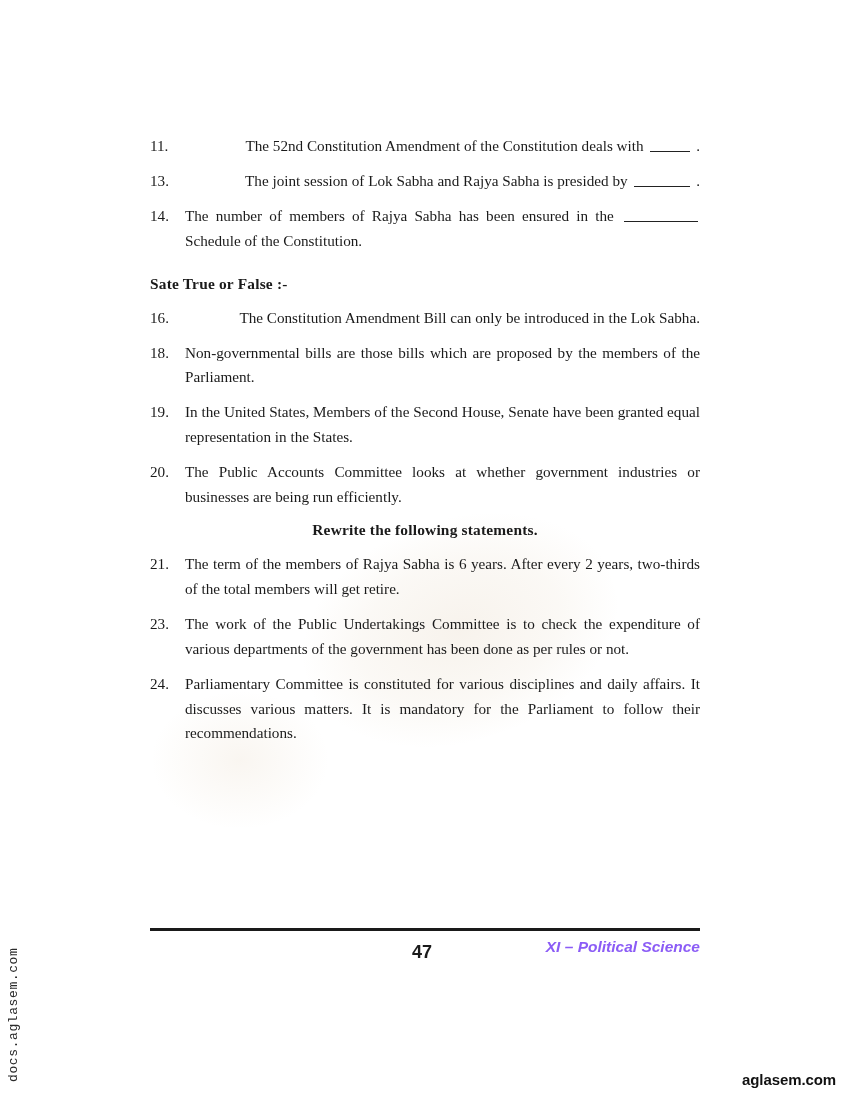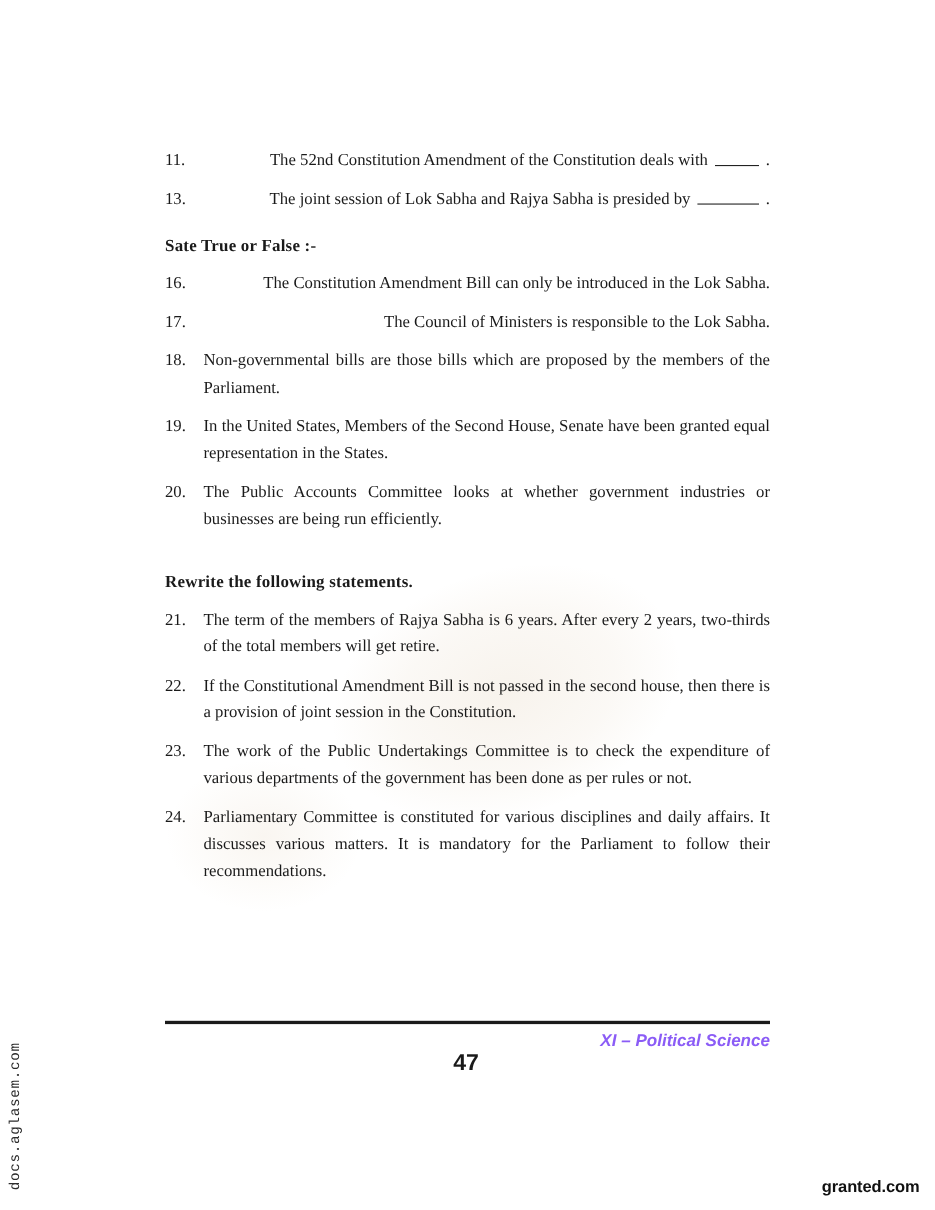--- a/index.html
+++ b/index.html
@@ -91,45 +91,45 @@
   .blank.w3 { width: 56px; }
   .blank.w4 { width: 74px; }
 
   .section-head {
     font-weight: bold;
     font-size: 15.4px;
     margin: 0 0 13px 0;
     letter-spacing: 0.2px;
   }
   .gap-before { margin-top: 21px; }
-  .gap-before-2 { margin-top: 36px; }
+  .gap-before-2 { margin-top: 12px; text-align: center; }
 
   
   .footer-rule {
     position: absolute;
     left: 150px;
     top: 928px;
     width: 550px;
     height: 3px;
     background: #1a1a1a;
   }
   .footer-row {
     position: absolute;
     left: 150px;
     top: 938px;
     width: 550px;
     height: 24px;
   }
   .page-no {
     position: absolute;
     left: 262px;
-    top: 17px;
+    top: 4px;
     font-family: "Liberation Sans", "DejaVu Sans", sans-serif;
     font-weight: bold;
-    font-size: 21px;
+    font-size: 18px;
     color: #1a1a1a;
   }
   .subject {
     position: absolute;
     right: 0;
     top: 0;
     font-family: "Liberation Sans", "DejaVu Sans", sans-serif;
     font-weight: bold;
     font-style: italic;
     font-size: 15.5px;
@@ -179,35 +179,35 @@
         <span class="qnum">11.</span>
         <span class="qtext"><span>The 52nd Constitution Amendment of the Constitution deals with </span><span class="blank w1"></span><span> .</span></span>
       </div>
 
 
       <div class="qitem oneline">
         <span class="qnum">13.</span>
         <span class="qtext"><span>The joint session of Lok Sabha and Rajya Sabha is presided by </span><span class="blank w3"></span><span> .</span></span>
       </div>
 
+      <div class="qitem">
+        <span class="qnum">14.</span>
+        <span class="qtext"><span>The number of members of Rajya Sabha has been ensured in the </span><span class="blank w4"></span><span> Schedule of the Constitution.</span></span>
+      </div>
 
     </div>
 
     <div>
 
       <div class="section-head gap-before">Sate True or False :-</div>
 
       <div class="qitem oneline">
         <span class="qnum">16.</span>
         <span class="qtext">The Constitution Amendment Bill can only be introduced in the Lok Sabha.</span>
       </div>
-      <div class="qitem oneline">
-        <span class="qnum">17.</span>
-        <span class="qtext">The Council of Ministers is responsible to the Lok Sabha.</span>
-      </div>
       <div class="qitem">
         <span class="qnum">18.</span>
         <span class="qtext">Non-governmental bills are those bills which are proposed by the members of the Parliament.</span>
       </div>
       <div class="qitem">
         <span class="qnum">19.</span>
         <span class="qtext">In the United States, Members of the Second House, Senate have been granted equal representation in the States.</span>
       </div>
       <div class="qitem">
         <span class="qnum">20.</span>
@@ -216,24 +216,20 @@
 
     </div>
 
     <div>
 
       <div class="section-head gap-before-2">Rewrite the following statements.</div>
 
       <div class="qitem">
         <span class="qnum">21.</span>
         <span class="qtext">The term of the members of Rajya Sabha is 6 years. After every 2 years, two-thirds of the total members will get retire.</span>
-      </div>
-      <div class="qitem">
-        <span class="qnum">22.</span>
-        <span class="qtext">If the Constitutional Amendment Bill is not passed in the second house, then there is a provision of joint session in the Constitution.</span>
       </div>
       <div class="qitem">
         <span class="qnum">23.</span>
         <span class="qtext">The work of the Public Undertakings Committee is to check the expenditure of various departments of the government has been done as per rules or not.</span>
       </div>
       <div class="qitem">
         <span class="qnum">24.</span>
         <span class="qtext">Parliamentary Committee is constituted for various disciplines and daily affairs. It discusses various matters. It is mandatory for the Parliament to follow their recommendations.</span>
       </div>
 
@@ -242,15 +238,15 @@
   </div>
 
   <div class="footer-rule"></div>
   <div class="footer-row">
     <span class="page-no">47</span>
     <span class="subject">XI – Political Science</span>
   </div>
 
   <div class="side-url">docs.aglasem.com</div>
 
-  <div class="brand">granted.com</div>
+  <div class="brand">aglasem.com</div>
 
 </div>
 
 </body></html>

